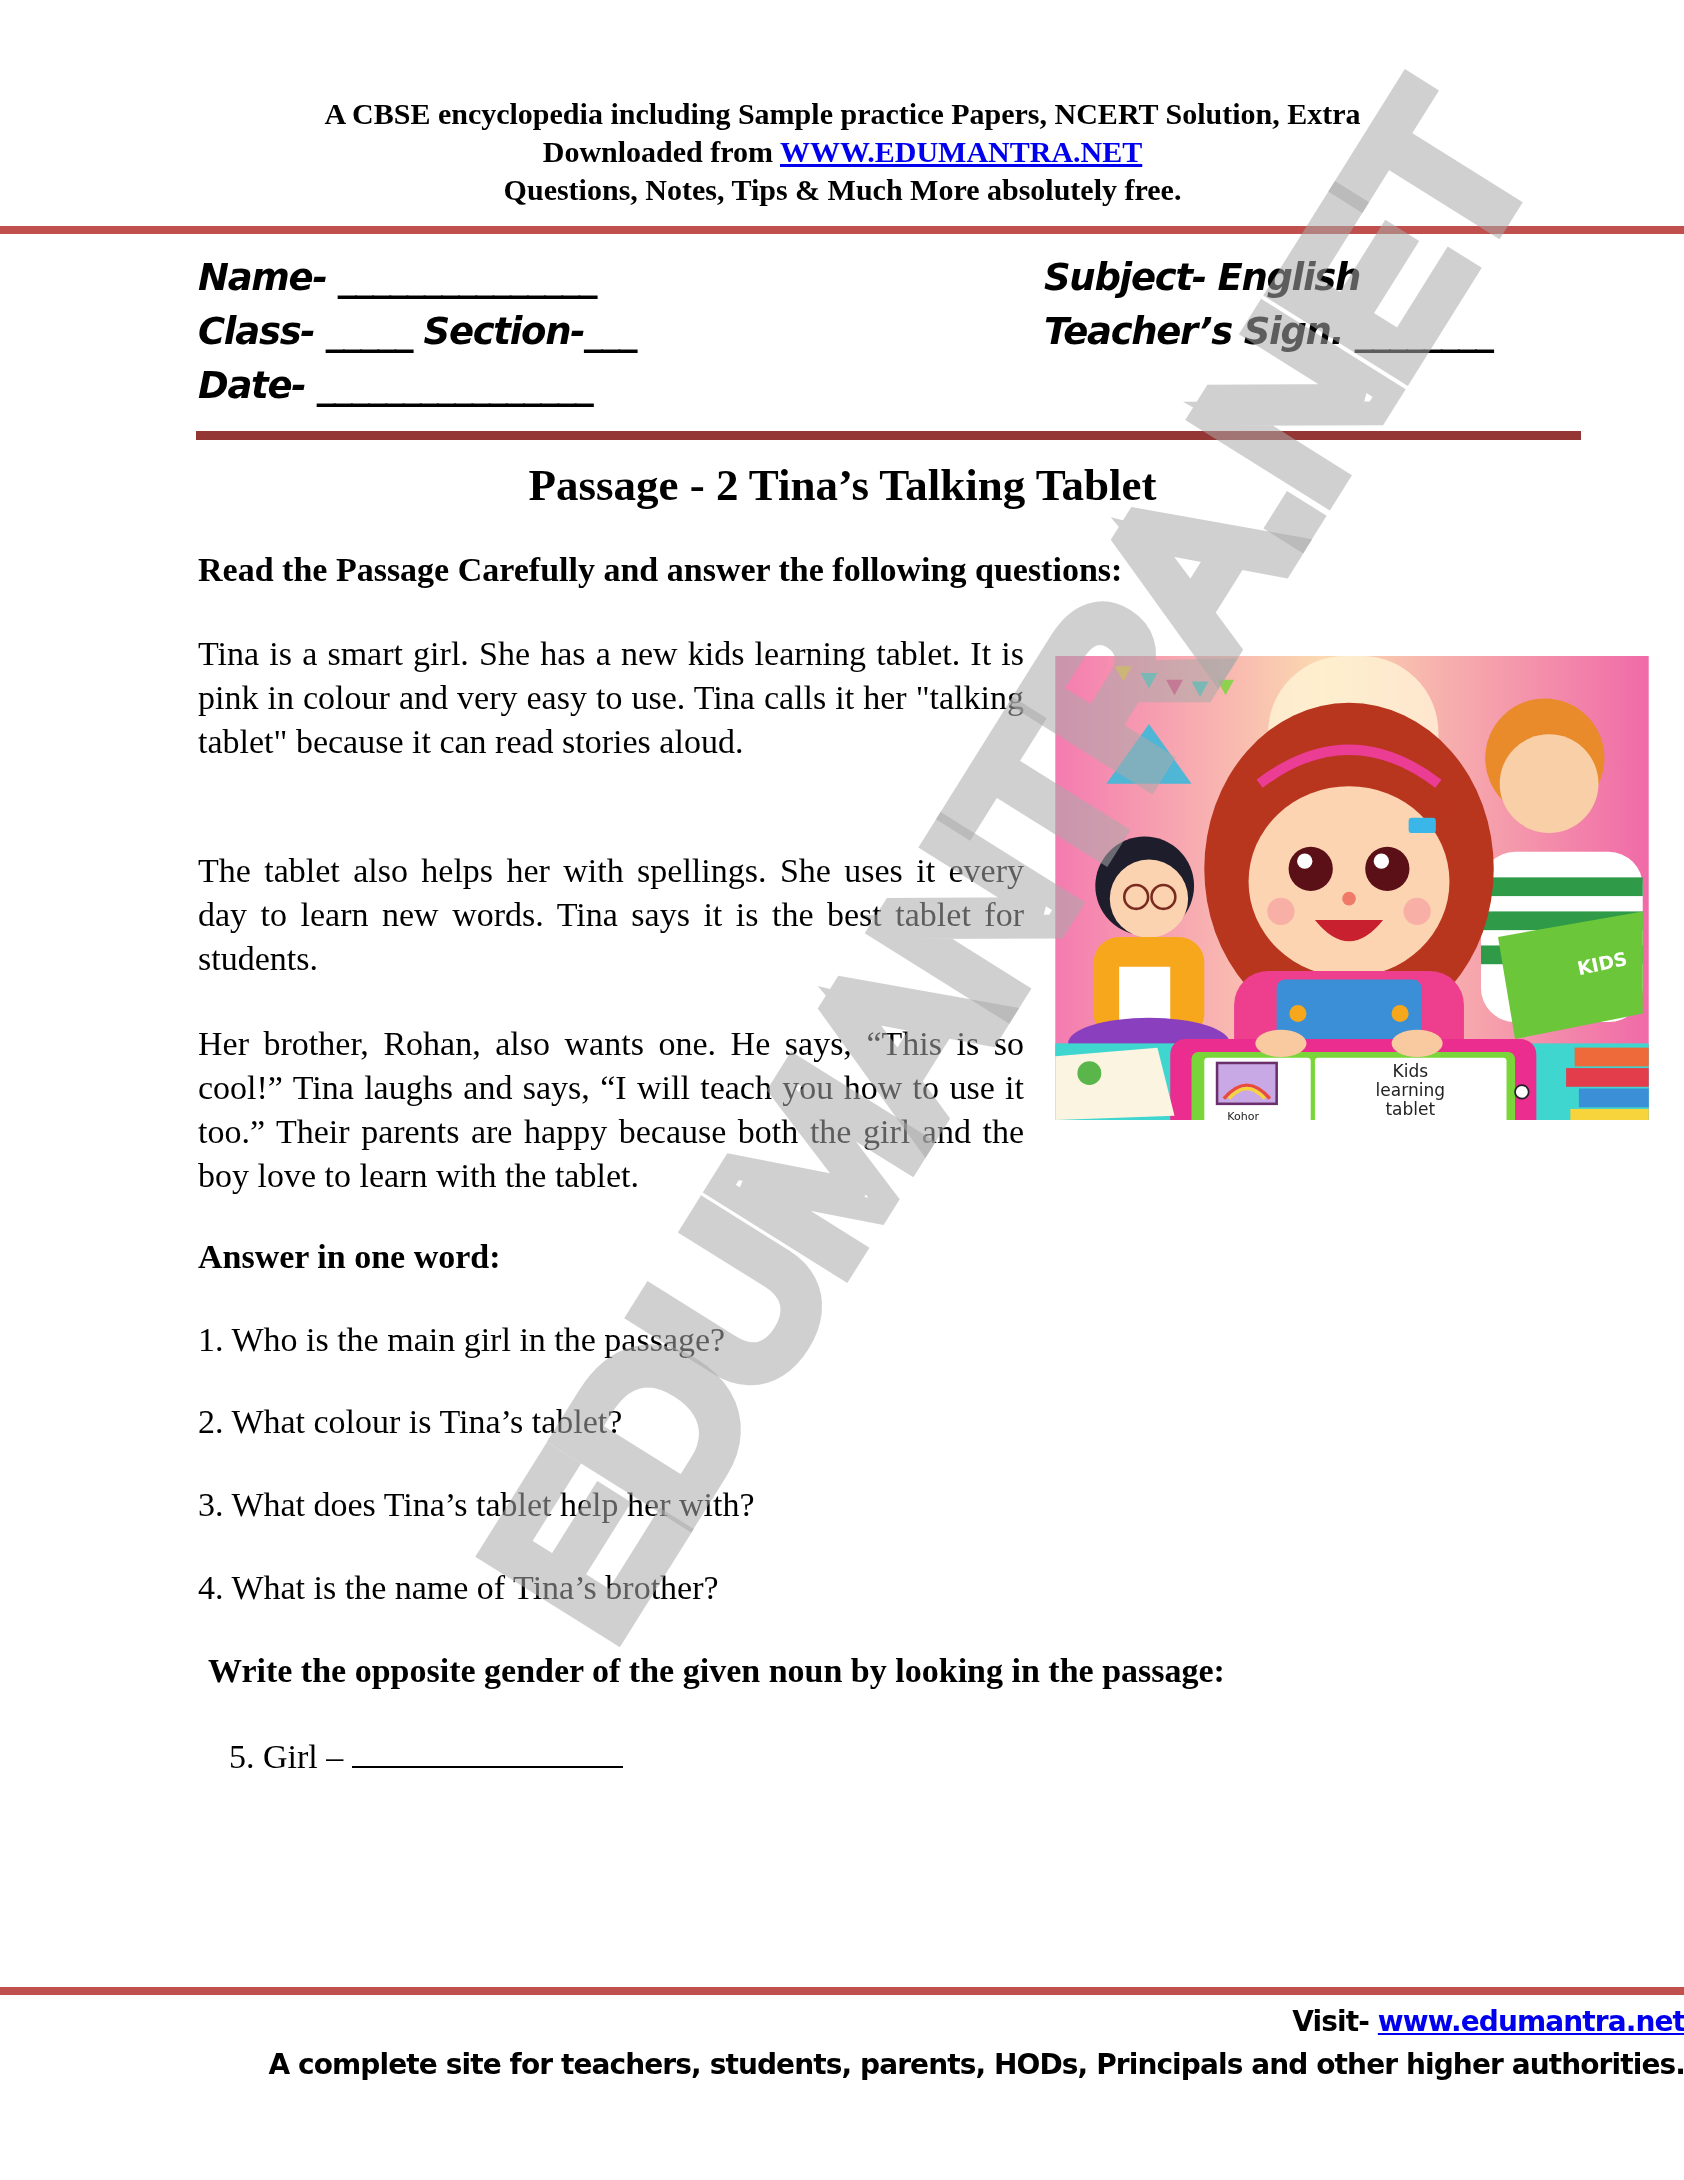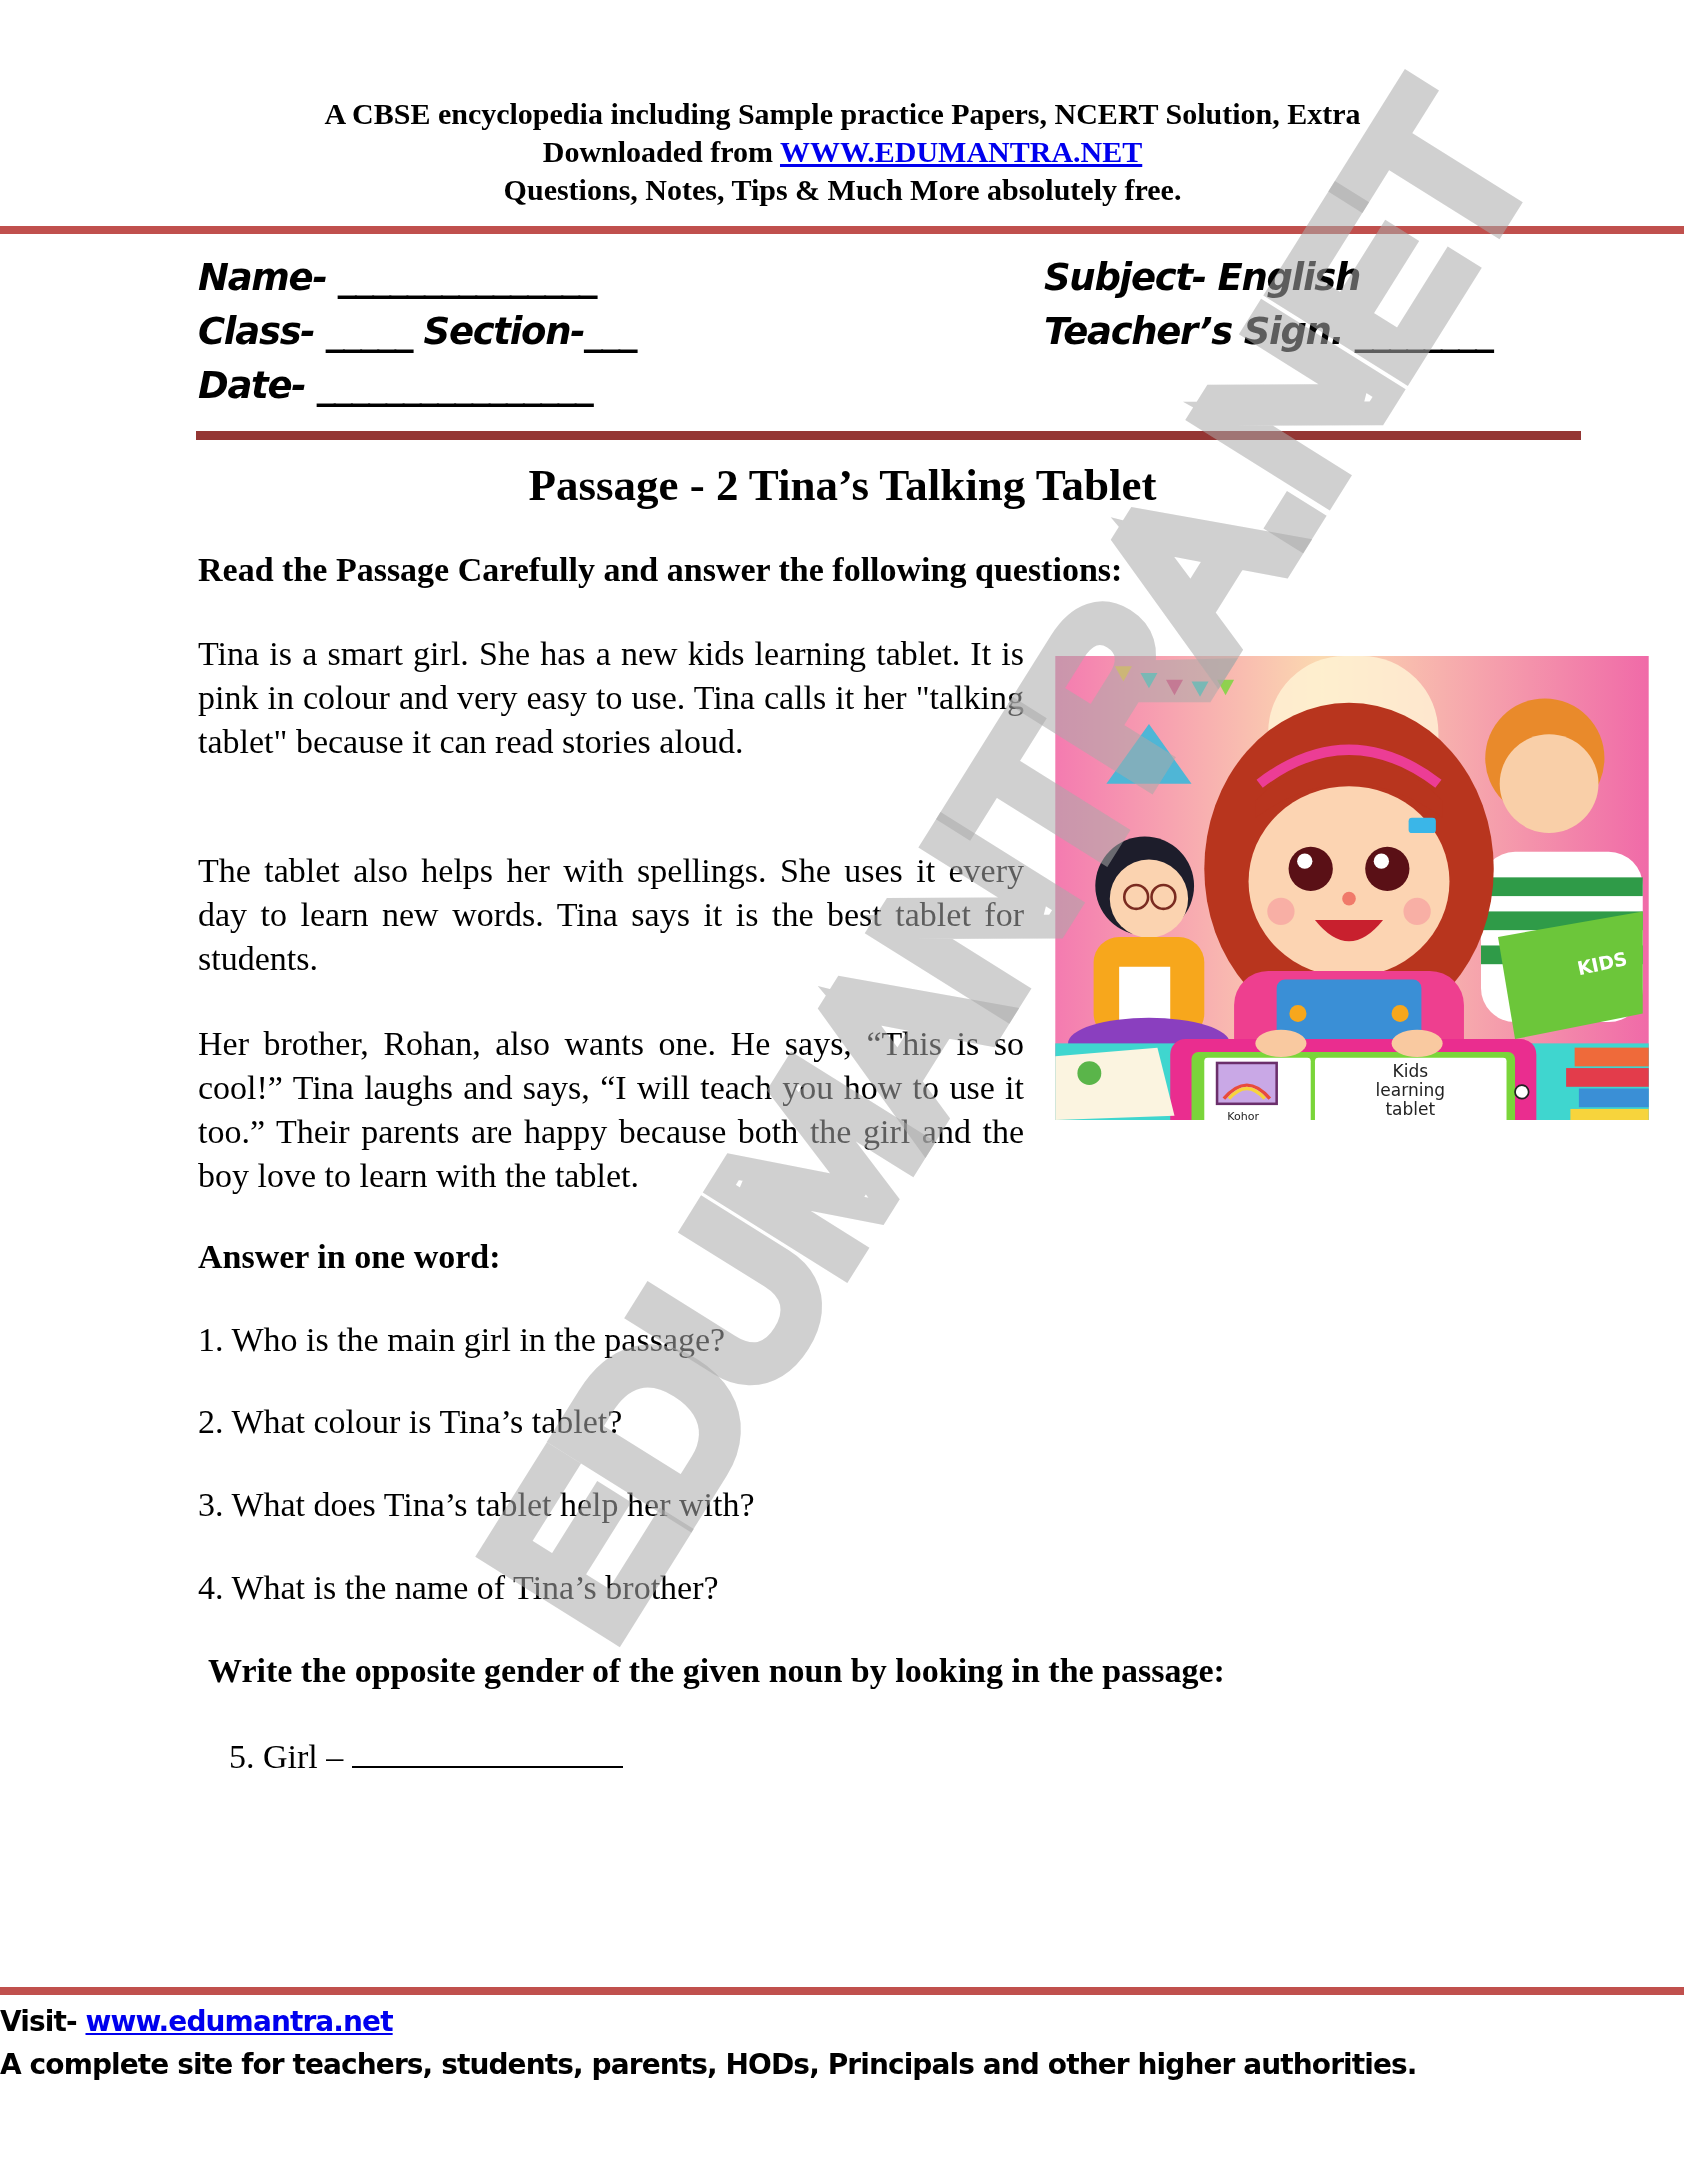--- a/index.html
+++ b/index.html
@@ -40,21 +40,21 @@
   .q3 { top: 1483px; }
   .q4 { top: 1566px; }
   .q5 { top: 1732px; margin-left: 31px; }
   .blank { display: inline-block; width: 271px; border-bottom: 2.6px solid #000; height: 34px; vertical-align: baseline; margin-left: 8.5px; }
 
   
   .watermark { left: 204px; top: 886px; width: 1448px; font-family: "Liberation Sans", sans-serif; font-size: 213px; line-height: 213px; color: transparent; -webkit-text-stroke: 24px rgba(170,170,170,0.55); transform: rotate(-58deg); transform-origin: 50% 50%; letter-spacing: -6.8px; pointer-events: none; white-space: nowrap; }
 
   
   .rule-bottom { left: 0; top: 1987px; width: 1685px; height: 7.7px; background: #c0504d; }
-  .footer { left: 0; width: 1685px; top: 2000px; text-align: left; font-family: "DejaVu Sans", sans-serif; font-weight: bold; font-size: 28px; line-height: 43px; letter-spacing: -0.9px; }
+  .footer { left: 0; width: 1685px; top: 2000px; text-align: right; font-family: "DejaVu Sans", sans-serif; font-weight: bold; font-size: 28px; line-height: 43px; letter-spacing: -0.9px; }
   .footer a { color: #0000ee; text-decoration: underline; }
 </style>
 </head>
 <body>
 
 <div class="abs banner">
   <div>A CBSE encyclopedia including Sample practice Papers, NCERT Solution, Extra</div>
   <div>
     <span>Downloaded from </span><a>WWW.EDUMANTRA.NET</a>
   </div>

